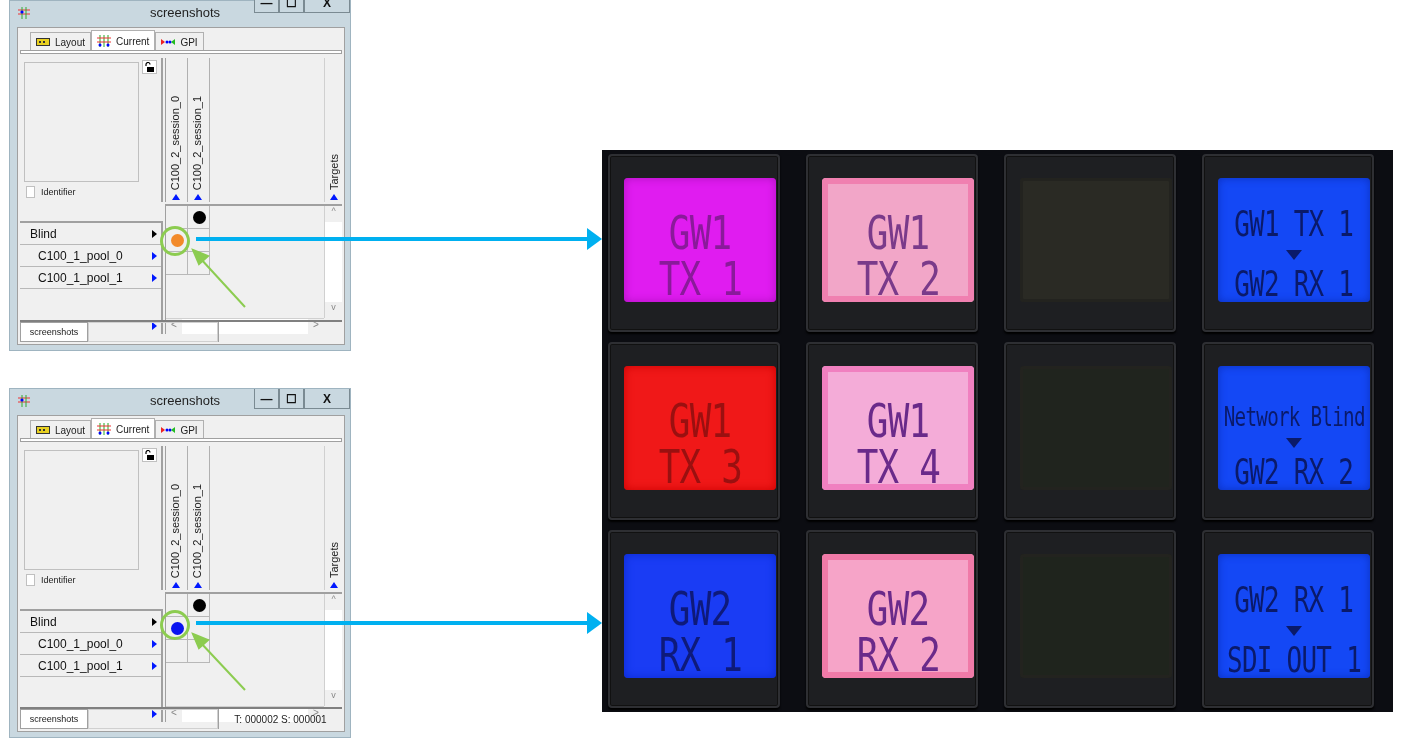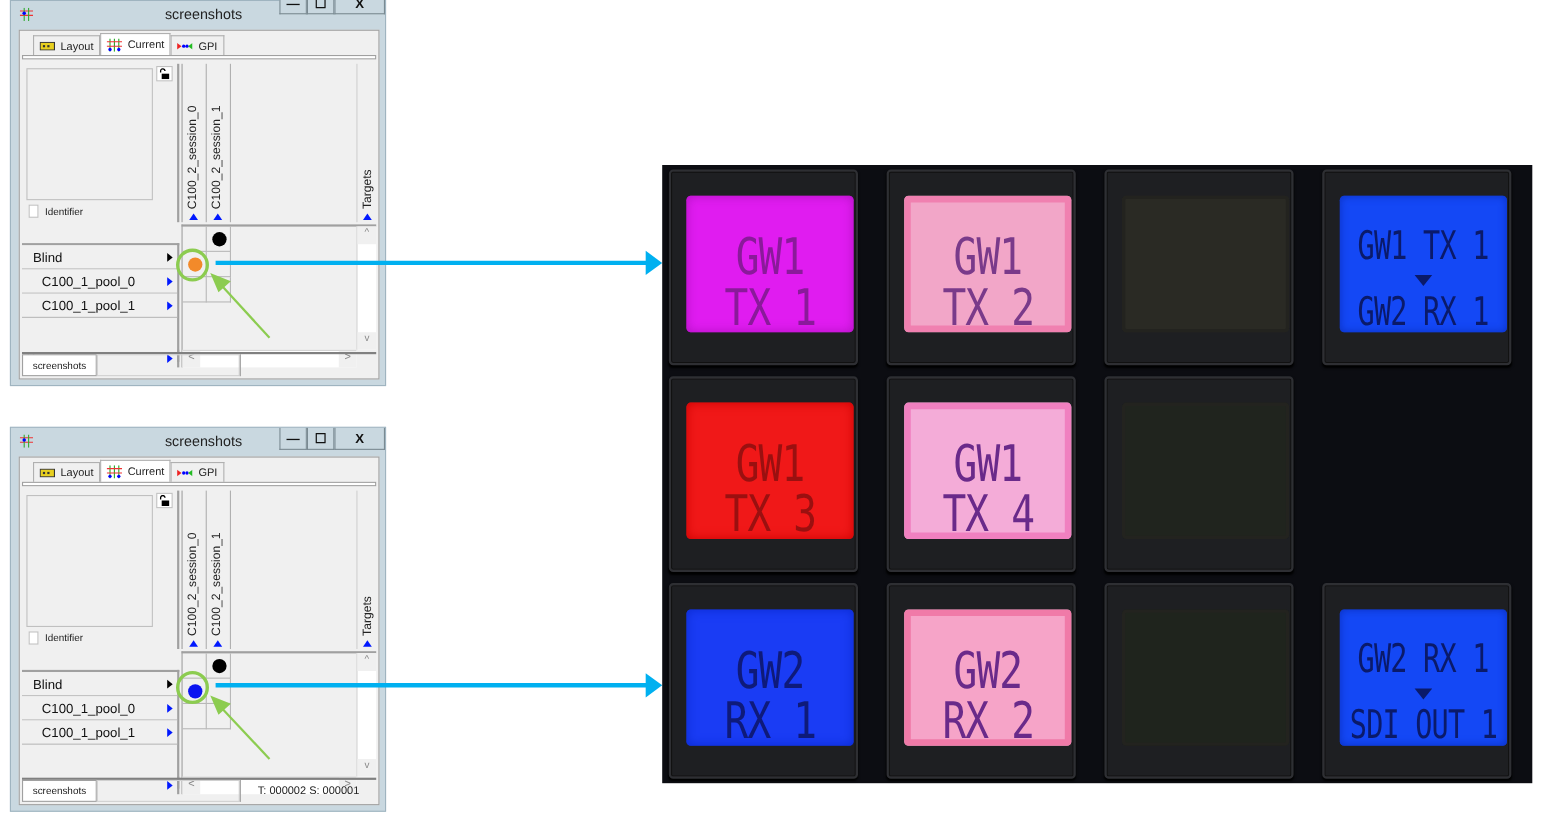--- a/index.html
+++ b/index.html
@@ -430,20 +430,27 @@
   </div>
   <div class="key" style="left:204px;top:192px">
     <div class="lcd" style="background:#f4acd8;color:#6a2a8a;box-shadow:inset 0 0 0 6px #f080c0">
       <div class="l1">GW1</div>
       <div class="l2">TX 4</div>
     </div>
   </div>
   <div class="key" style="left:402px;top:192px">
     <div class="lcd off" style="background:#20241e"></div>
   </div>
+  <div class="key" style="left:600px;top:192px">
+    <div class="lcd route" style="background:#1448f5;color:#0a1a6a;box-shadow:inset 0 0 8px #0a30c0">
+      <div class="l1 small">Network Blind</div>
+      <div class="tri"></div>
+      <div class="l2">GW2 RX 2</div>
+    </div>
+  </div>
 
   <div class="key" style="left:6px;top:380px">
     <div class="lcd" style="background:#1a3cf4;color:#0e1a7a;box-shadow:inset 0 0 10px #0a2ad0">
       <div class="l1">GW2</div>
       <div class="l2">RX 1</div>
     </div>
   </div>
   <div class="key" style="left:204px;top:380px">
     <div class="lcd" style="background:#f6a4c8;color:#6a2a8a;box-shadow:inset 0 0 0 6px #f07aa8">
       <div class="l1">GW2</div>

